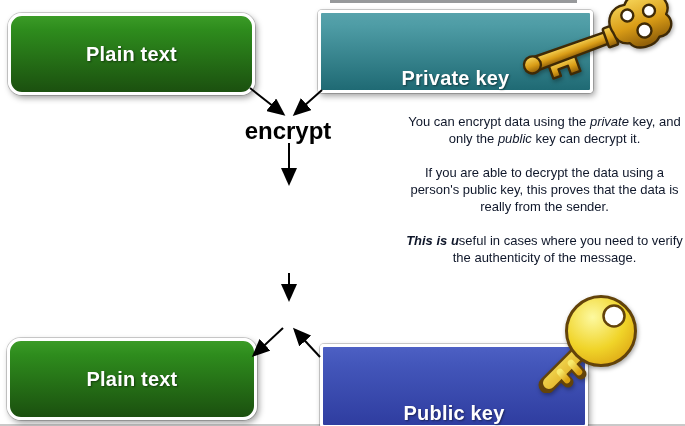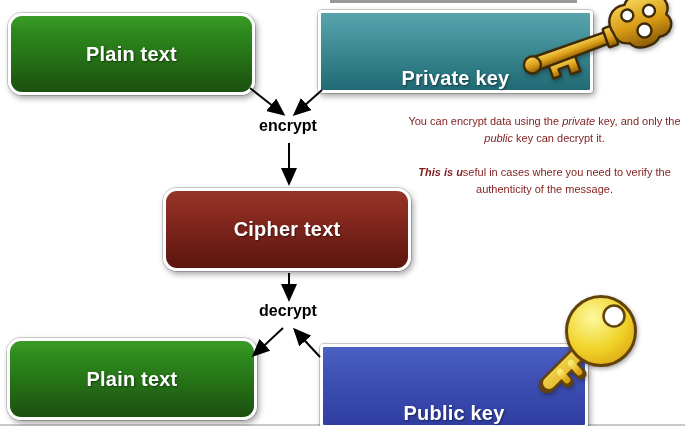--- a/index.html
+++ b/index.html
@@ -22,28 +22,28 @@
   #node-private{
     background:linear-gradient(to bottom,#57a2ab 0%,#4f9da6 15%,#1f6a74 100%);
   }
   #node-cipher{
     background:linear-gradient(to bottom,#95352a 0%,#8e2d23 20%,#5c150e 100%);
   }
   #node-public{
     background:linear-gradient(to bottom,#4d60c4 0%,#4457bb 20%,#2f3da0 100%);
   }
   .edge-label{
-    position:absolute;font-weight:bold;font-size:16px;color:#000;
+    position:absolute;font-weight:bold;font-size:24px;color:#000;
     text-align:center;width:90px;
   }
   #arrow-layer{position:absolute;left:0;top:0;z-index:5;}
   .key-svg{position:absolute;z-index:6;filter:drop-shadow(1px 2px 2px rgba(0,0,0,.35));}
   #explainer{
     position:absolute;left:404px;top:113px;width:281px;
-    font-size:11px;line-height:17px;color:#7f1d1d;text-align:center;
+    font-size:13px;line-height:17px;color:#0f172a;text-align:center;
   }
   #explainer p{margin:0 0 17px 0;}
   .it{font-style:italic;}
   .bd{font-weight:bold;font-style:italic;}
   #top-strip{position:absolute;left:330px;top:0;width:247px;height:3px;background:#97999b;}
   #bottom-rule{position:absolute;left:0;top:424px;width:685px;height:1.5px;background:#c9c9c9;}
 </style>
 </head>
 <body>
 
@@ -53,23 +53,20 @@
   <div id="bottom-rule"></div>
 
   <div id="node-plain-top" class="node rounded" style="left:8px;top:13px;width:247px;height:82px;">
     <span>Plain text</span>
   </div>
 
   <div id="node-private" class="node squared" style="left:318px;top:10px;width:275px;height:83px;">
     <span>Private key</span>
   </div>
 
-  <div id="node-cipher" class="node rounded" style="left:163px;top:188px;width:248px;height:83px;">
-    <span>Cipher text</span>
-  </div>
 
   <div id="node-plain-bottom" class="node rounded" style="left:7px;top:338px;width:250px;height:82px;">
     <span>Plain text</span>
   </div>
 
   <div id="node-public" class="node squared" style="left:320px;top:344px;width:268px;height:84px;">
     <span>Public key</span>
   </div>
 
   <svg id="arrow-layer" width="685" height="426">
@@ -80,21 +77,20 @@
     </defs>
     <line x1="250" y1="88" x2="283" y2="114" stroke="#000" stroke-width="2" marker-end="url(#ah)"></line>
     <line x1="322" y1="90" x2="295" y2="114" stroke="#000" stroke-width="2" marker-end="url(#ah)"></line>
     <line x1="289" y1="143" x2="289" y2="183" stroke="#000" stroke-width="2" marker-end="url(#ah)"></line>
     <line x1="289" y1="273" x2="289" y2="299" stroke="#000" stroke-width="2" marker-end="url(#ah)"></line>
     <line x1="283" y1="328" x2="254" y2="355" stroke="#000" stroke-width="2" marker-end="url(#ah)"></line>
     <line x1="320" y1="357" x2="295" y2="330" stroke="#000" stroke-width="2" marker-end="url(#ah)"></line>
   </svg>
 
   <div class="edge-label" style="left:243px;top:117px;">encrypt</div>
-  <div class="edge-label" style="left:243px;top:302px;">decrypt</div>
 
   <svg class="key-svg" style="left:520px;top:0;" width="165" height="92" viewBox="0 0 165 92">
     <defs>
       <linearGradient id="goldA" x1="0" y1="0" x2="0" y2="1">
         <stop offset="0" stop-color="#f7d65a"></stop>
         <stop offset="0.55" stop-color="#d99c16"></stop>
         <stop offset="1" stop-color="#8a5a08"></stop>
       </linearGradient>
     </defs>
     <g transform="translate(4,68) rotate(-20)" stroke="#3f2a06" stroke-width="2.4" stroke-linejoin="round" fill="url(#goldA)">
@@ -129,16 +125,17 @@
     <line x1="85" y1="59" x2="54" y2="90" stroke="url(#goldC)" stroke-width="12" stroke-linecap="round"></line>
     <line x1="65" y1="79" x2="72" y2="87" stroke="url(#goldC)" stroke-width="6.5" stroke-linecap="round"></line>
     <line x1="76" y1="70" x2="84" y2="79" stroke="url(#goldC)" stroke-width="6.5" stroke-linecap="round"></line>
 
     <circle cx="106" cy="38" r="34.5" fill="url(#goldB)" stroke="#63430a" stroke-width="3"></circle>
     <circle cx="119" cy="23" r="10.5" fill="#ffffff" stroke="#63430a" stroke-width="2.5"></circle>
   </svg>
 
   <div id="explainer">
     <p><span>You can encrypt data using the </span><span class="it">private</span><span> key, and only the </span><span class="it">public</span><span> key can decrypt it.</span></p>
+    <p>If you are able to decrypt the data using a person's public key, this proves that the data is really from the sender.</p>
     <p><span class="bd">This is u</span><span>seful in cases where you need to verify the authenticity of the message.</span></p>
   </div>
 
 </div>
 
 </body></html>

